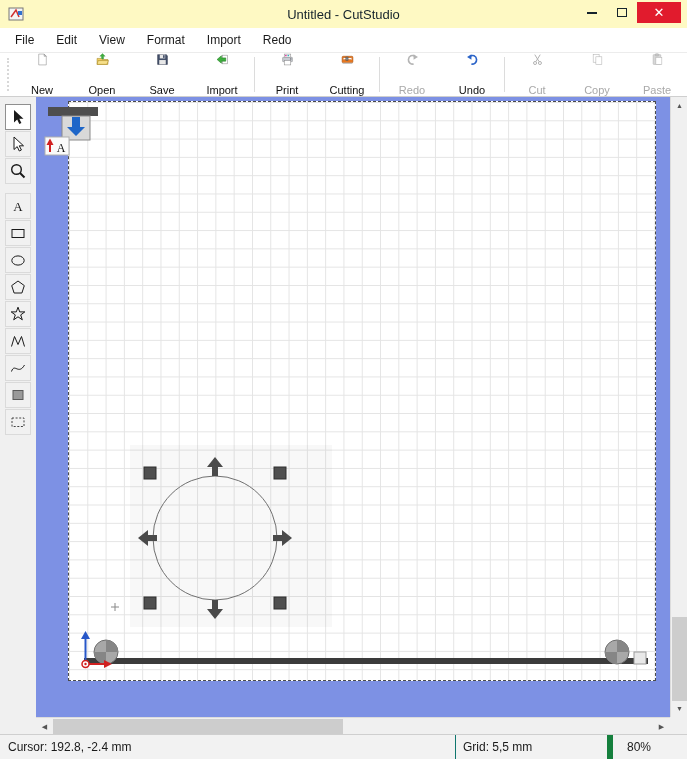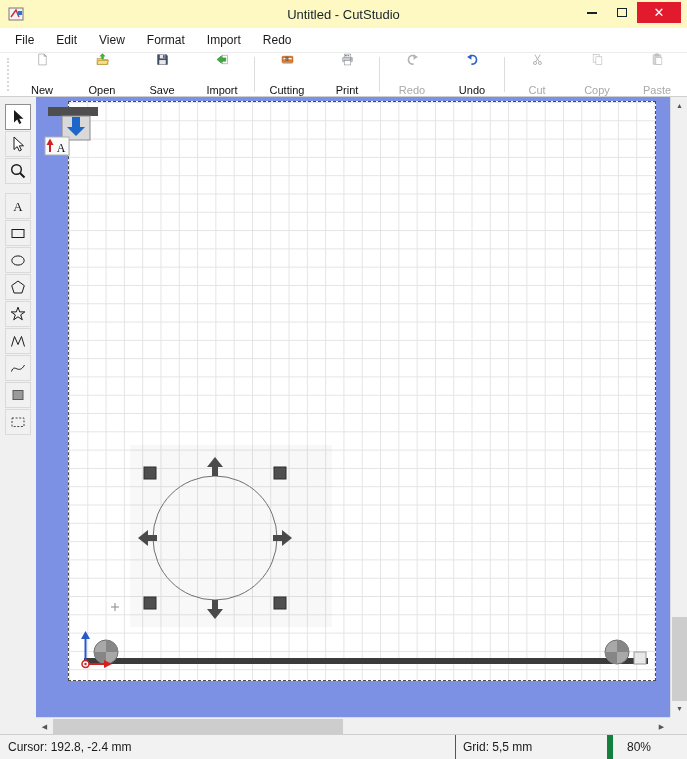--- a/index.html
+++ b/index.html
@@ -186,38 +186,38 @@
         <rect x="12" y="4" width="9" height="16" fill="#fff" stroke="#8a8a8a"></rect>
         <polygon points="2,12 10,5 10,9 18,9 18,15 10,15 10,19" fill="#3fae3f" stroke="#1e7a1e"></polygon>
       </svg>
       <span>Import</span>
     </div>
 
     <div class="tb-sep"></div>
 
     <div class="tb-btn">
       <svg viewBox="0 0 24 24">
-        <rect x="2" y="6" width="20" height="12" rx="2" fill="#e87820" stroke="#a04e10"></rect>
-        <rect x="4" y="9" width="16" height="3" fill="#fff" stroke="#a04e10" stroke-width="0.5"></rect>
-        <rect x="9" y="7.5" width="4" height="6" fill="#8a8a8a" stroke="#4a4a4a"></rect>
-        <rect x="3" y="18" width="18" height="2" fill="#c0c0c0"></rect>
-      </svg>
-      <span>Cutting</span>
-    </div>
-
-    <div class="tb-btn">
-      <svg viewBox="0 0 24 24">
         <rect x="6" y="2" width="12" height="6" fill="#fff" stroke="#8a8a8a"></rect>
         <rect x="7.5" y="3.5" width="3" height="2.5" fill="#e040a0"></rect>
         <rect x="12" y="3.5" width="3" height="2.5" fill="#30b0c0"></rect>
         <rect x="3" y="8" width="18" height="8" rx="1" fill="#c8ccd4" stroke="#8a8a8a"></rect>
         <rect x="6" y="14" width="12" height="8" fill="#fff" stroke="#8a8a8a"></rect>
         <rect x="17" y="10" width="2" height="2" fill="#4a4a4a"></rect>
       </svg>
       <span>Print</span>
+    </div>
+
+    <div class="tb-btn">
+      <svg viewBox="0 0 24 24">
+        <rect x="2" y="6" width="20" height="12" rx="2" fill="#e87820" stroke="#a04e10"></rect>
+        <rect x="4" y="9" width="16" height="3" fill="#fff" stroke="#a04e10" stroke-width="0.5"></rect>
+        <rect x="9" y="7.5" width="4" height="6" fill="#8a8a8a" stroke="#4a4a4a"></rect>
+        <rect x="3" y="18" width="18" height="2" fill="#c0c0c0"></rect>
+      </svg>
+      <span>Cutting</span>
     </div>
 
     <div class="tb-sep"></div>
 
     <div class="tb-btn disabled">
       <svg viewBox="0 0 24 24">
         <path d="M17 7 C 12 2.5, 5 5, 4.5 12 C 4 17.5, 9 21, 14 20.5" fill="none" stroke="#b4b4b4" stroke-width="3"></path>
         <polygon points="22,7.5 14,2.5 14,12.5" fill="#b4b4b4"></polygon>
       </svg>
       <span>Redo</span>

